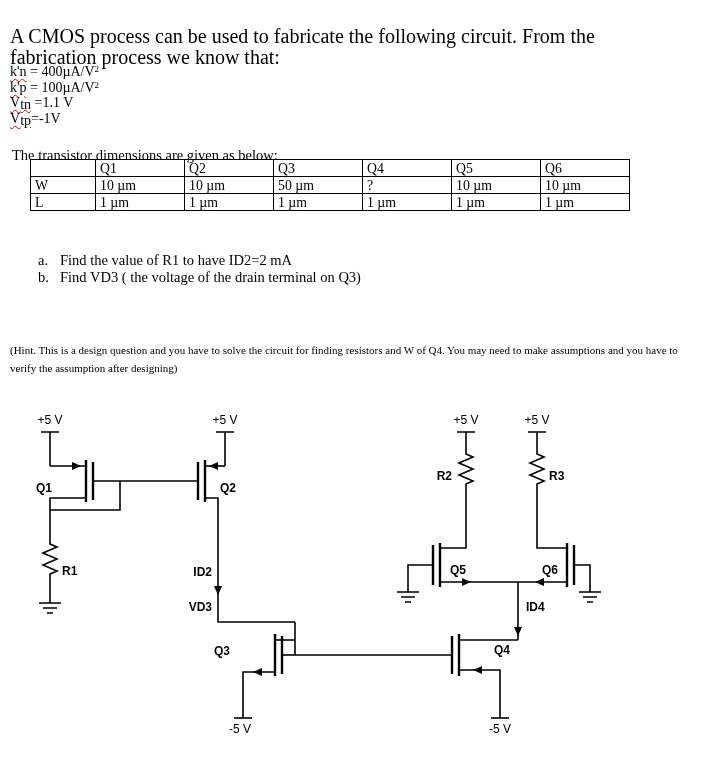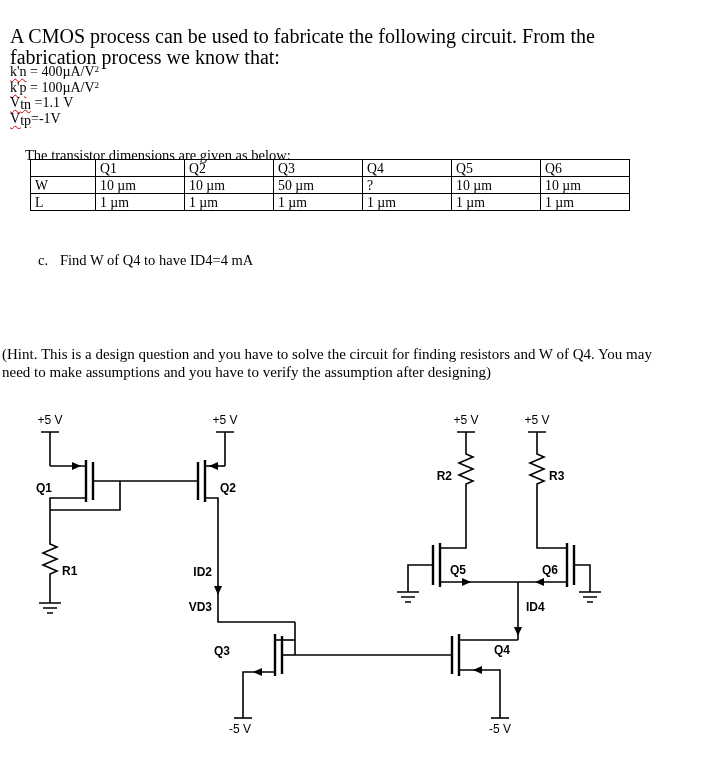--- a/index.html
+++ b/index.html
@@ -13,33 +13,33 @@
   .param{line-height:15.5px;height:15.5px;white-space:nowrap}
   .sp{
     text-decoration-line:underline;
     text-decoration-style:wavy;
     text-decoration-color:var(--spell,#e00000);
     text-decoration-thickness:1px;
     text-underline-offset:2px;
   }
   .param sub{font-size:14px;vertical-align:-2px}
   .param sup{font-size:9px;vertical-align:4px}
-  .dims{position:absolute;left:25px;top:132px;font-size:14.5px}
+  .dims{position:absolute;left:12px;top:132px;font-size:14.5px}
   table.dims-table{
     position:absolute;left:30px;top:159px;
     border-collapse:collapse;table-layout:fixed;font-size:13.8px
   }
   .dims-table td{
     border:1px solid #000;padding:0 4px;height:16px;line-height:15px;
     overflow:hidden;white-space:nowrap;vertical-align:middle
   }
   .questions{position:absolute;left:38px;top:252px;font-size:14.5px}
   .q{line-height:16.5px;white-space:nowrap}
   .qletter{display:inline-block;width:22px}
-  .hint{position:absolute;left:2px;top:330px;width:676px;font-size:15px;line-height:18px}
+  .hint{position:absolute;left:10px;top:330px;width:676px;font-size:11px;line-height:18px}
   svg.circuit{position:absolute;left:0;top:0}
   svg text{font-family:"Liberation Sans",sans-serif;fill:#000}
   .cl{font-size:12px;font-weight:bold}
   .sl{font-size:12px}
 </style>
 </head>
 <body style="--spell: #e00000;">
 
 <div>
 
@@ -89,21 +89,22 @@
       <td><span>1 </span><span class="sp">µm</span></td>
       <td><span>1 </span><span class="sp">µm</span></td>
       <td><span>1 </span><span class="sp">µm</span></td>
       <td><span>1 </span><span class="sp">µm</span></td>
       <td><span>1 </span><span class="sp">µm</span></td>
     </tr>
   </tbody>
     </table>
 
   <div class="questions">
-    <div class="q"><span class="qletter">c.</span><span>Find W of Q4 to have ID4=4 mA</span></div>
+    <div class="q"><span class="qletter">a.</span><span>Find the value of R1 to have ID2=2 mA</span></div>
+    <div class="q"><span class="qletter">b.</span><span>Find VD3 ( the voltage of the drain terminal on Q3)</span></div>
   </div>
 
   <p class="hint">(Hint. This is a design question and you have to solve the circuit for finding resistors and W of Q4. You may need to make assumptions and you have to verify the assumption after designing)</p>
 
   <svg class="circuit" width="701" height="761" viewBox="0 0 701 761">
     <g stroke="#000" stroke-width="1.6" fill="none">
 
       <g>
           <path d="M41 432 H59 M50 432 V466"></path>
         </g>

